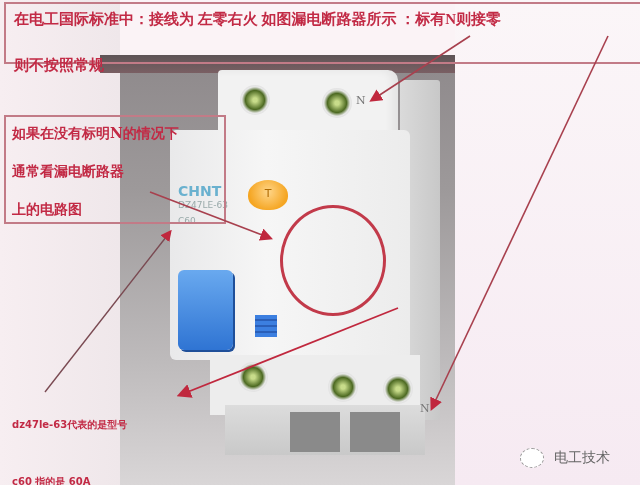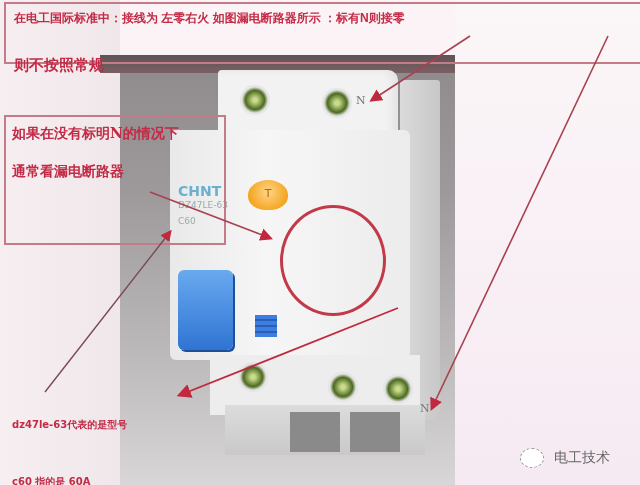--- a/index.html
+++ b/index.html
@@ -19,23 +19,23 @@
   .screw { position:absolute; width:30px; height:30px; border-radius:50%; background:radial-gradient(circle,#c8dc8a 10%,#4d6a22 45%,#e8e8e8 62%,#d0d0d0 100%); }
   .test-btn { position:absolute; left:248px; top:180px; width:40px; height:30px; border-radius:50% 50% 45% 45%; background:radial-gradient(circle at 50% 40%,#ffd68a,#f5a623 70%); color:#b06a00; font-size:11px; text-align:center; line-height:28px; }
   .lever { position:absolute; left:178px; top:270px; width:55px; height:80px; background:linear-gradient(180deg,#69a9ef,#2f74d3); border-radius:6px; box-shadow:2px 2px 0 #1f4f99; }
   .indicator { position:absolute; left:255px; top:315px; width:22px; height:22px; background:repeating-linear-gradient(180deg,#3c7fe0 0 4px,#2a5fb8 4px 6px); }
   .brand { position:absolute; left:178px; top:183px; color:#6ab1cf; font-weight:bold; font-size:14px; letter-spacing:0; }
   .model { position:absolute; left:178px; top:200px; color:#9aa; font-size:9px;text-align:right; }
   .rating { position:absolute; left:178px; top:216px; color:#9aa; font-size:9px; }
   .n-label { position:absolute; color:#777; font-size:11px; font-family:"DejaVu Serif", serif; }
   
   .anno-top { position:absolute; left:4px; top:2px; width:640px; height:62px; border:2px solid #c27b87; border-right:none; box-sizing:border-box; }
-  .anno-top-line1 { position:absolute; left:14px; top:10px; color:#c22a45; font-size:12px; font-weight:bold; font-family:Liberation Sans, sans-serif; white-space:nowrap; }
+  .anno-top-line1 { position:absolute; left:14px; top:10px; color:#c22a45; font-size:15px; font-weight:bold; font-family:Liberation Serif, serif; white-space:nowrap; }
   .anno-top-line2 { position:absolute; left:14px; top:56px; color:#c22a45; font-size:15px; font-weight:bold; font-family:"DejaVu Serif", serif; white-space:nowrap; }
-  .anno-left { position:absolute; left:4px; top:115px; width:222px; height:130px; border:2px solid #c27b87; box-sizing:border-box;padding-left:22px; }
+  .anno-left { position:absolute; left:4px; top:115px; width:222px; height:109px; border:2px solid #c27b87; box-sizing:border-box;padding-left:22px; }
   .anno-left-line { position:absolute; left:6px; color:#c22a45; font-size:14px; font-weight:bold; font-family:"DejaVu Serif", serif; white-space:nowrap; }
   .anno-bottom-line { position:absolute; left:12px; color:#c22a45; font-size:10px; font-weight:bold; white-space:nowrap; }
   .website { position:absolute; left:243px; top:235px; color:#3a8a3a; font-size:16px; font-family:"DejaVu Serif", serif; letter-spacing:0.5px; }
   .circle { position:absolute; left:280px; top:205px; width:100px; height:105px; border:3px solid #c23a4a; border-radius:50%; }
   .watermark { position:absolute; left:520px; top:448px; display:flex; align-items:center; gap:10px; color:#666; font-size:14px; }
   .wm-icon { width:22px; height:18px; border:1px dashed #999; border-radius:50%; background:#fff; }
   svg.arrows { position:absolute; inset:0; }
 </style>
 </head>
 <body>
@@ -74,20 +74,21 @@
   <div class="circle"></div>
 </div>
 
 <div class="anno-top"></div>
 <span class="anno-top-line1">在电工国际标准中：接线为 左零右火  如图漏电断路器所示 ：标有N则接零</span>
 <span class="anno-top-line2">则不按照常规</span>
 
 <div class="anno-left">
   <span class="anno-left-line" style="top:8px;">如果在没有标明N的情况下</span>
   <span class="anno-left-line" style="top:46px;">通常看漏电断路器</span>
+  <span class="anno-left-line" style="top:84px;">上的电路图</span>
 </div>
 
 <span class="anno-bottom-line" style="top:418px;">dz47le-63代表的是型号</span>
 <span class="anno-bottom-line" style="top:457px;margin-top:18px;">c60 指的是 60A</span>
 
 <svg class="arrows" width="640" height="485">
   <defs>
     <marker id="ah" markerWidth="8" markerHeight="8" refX="6" refY="4" orient="auto">
       <path d="M0,0 L8,4 L0,8 z" fill="#c0283e"></path>
     </marker>

